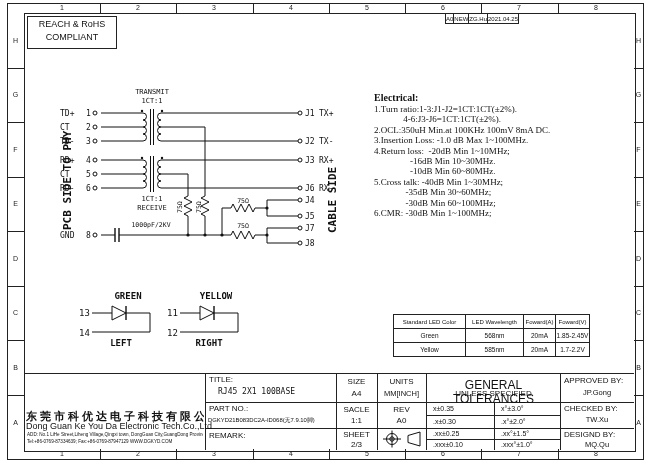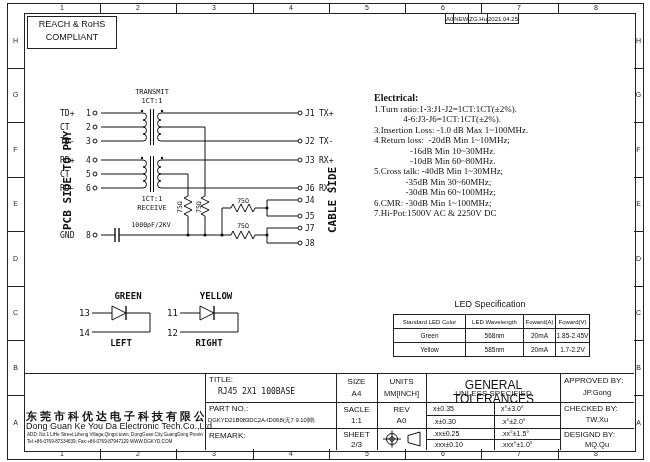--- a/index.html
+++ b/index.html
@@ -259,29 +259,29 @@
       <text transform="translate(146,137) rotate(-90)" font-size="6.5" text-anchor="start">75Ω</text>
     </g>
     <text transform="translate(16,154) rotate(-90)" font-family="DejaVu Sans Mono, monospace" font-size="11" font-weight="bold">PCB SIDE TO PHY</text>
     <text transform="translate(281,157) rotate(-90)" font-family="DejaVu Sans Mono, monospace" font-size="11" font-weight="bold">CABLE SIDE</text>
   </svg>
 
   <div class="elec">
     <div class="etitle">Electrical:</div>
     <div class="eline">1.Turn ratio:1-3:J1-J2=1CT:1CT(±2%).</div>
     <div class="eline">             4-6:J3-J6=1CT:1CT(±2%).</div>
+    <div class="eline">2.OCL:350uH Min.at 100KHz 100mV 8mA DC.</div>
     <div class="eline">3.Insertion Loss: -1.0 dB Max 1~100MHz.</div>
     <div class="eline">4.Return loss:  -20dB Min 1~10MHz;</div>
     <div class="eline">                -16dB Min 10~30MHz.</div>
     <div class="eline">                -10dB Min 60~80MHz.</div>
     <div class="eline">5.Cross talk: -40dB Min 1~30MHz;</div>
     <div class="eline">              -35dB Min 30~60MHz;</div>
     <div class="eline">              -30dB Min 60~100MHz;</div>
     <div class="eline">6.CMR: -30dB Min 1~100MHz;</div>
-    <div class="eline">7.Hi-Pot:1500V AC &amp; 2250V DC</div>
   </div>
 
   <svg class="abs" style="left:78px;top:288px" width="180" height="78" viewBox="0 0 180 78">
     <g fill="none" stroke="#111" stroke-width="1">
       <line x1="14" y1="25" x2="34" y2="25"></line>
       <polygon points="34,18 34,32 48,25"></polygon>
       <line x1="48" y1="18" x2="48" y2="32" stroke-width="1.4"></line>
       <line x1="48" y1="25" x2="72" y2="25"></line>
         <line x1="72" y1="25" x2="72" y2="44"></line>
         <line x1="72" y1="44" x2="14" y2="44"></line>
@@ -297,21 +297,20 @@
       <text x="138" y="11" text-anchor="middle" font-weight="bold">YELLOW</text>
       <text x="1" y="28">13</text>
       <text x="1" y="48">14</text>
       <text x="89" y="28">11</text>
       <text x="89" y="48">12</text>
       <text x="43" y="58" text-anchor="middle" font-weight="bold">LEFT</text>
       <text x="131" y="58" text-anchor="middle" font-weight="bold">RIGHT</text>
     </g>
   </svg>
 
-  <div class="ledspec-title">LED Specification</div>
   <table class="grid ledtbl">
     <tbody>
         <tr>
       <th style="width:71px">Standard LED Color</th>
       <th style="width:57px">LED Wavelength</th>
       <th style="width:31px">Foward(A)</th>
       <th style="width:33px">Foward(V)</th>
     </tr>
     <tr>
       <td>Green</td>

